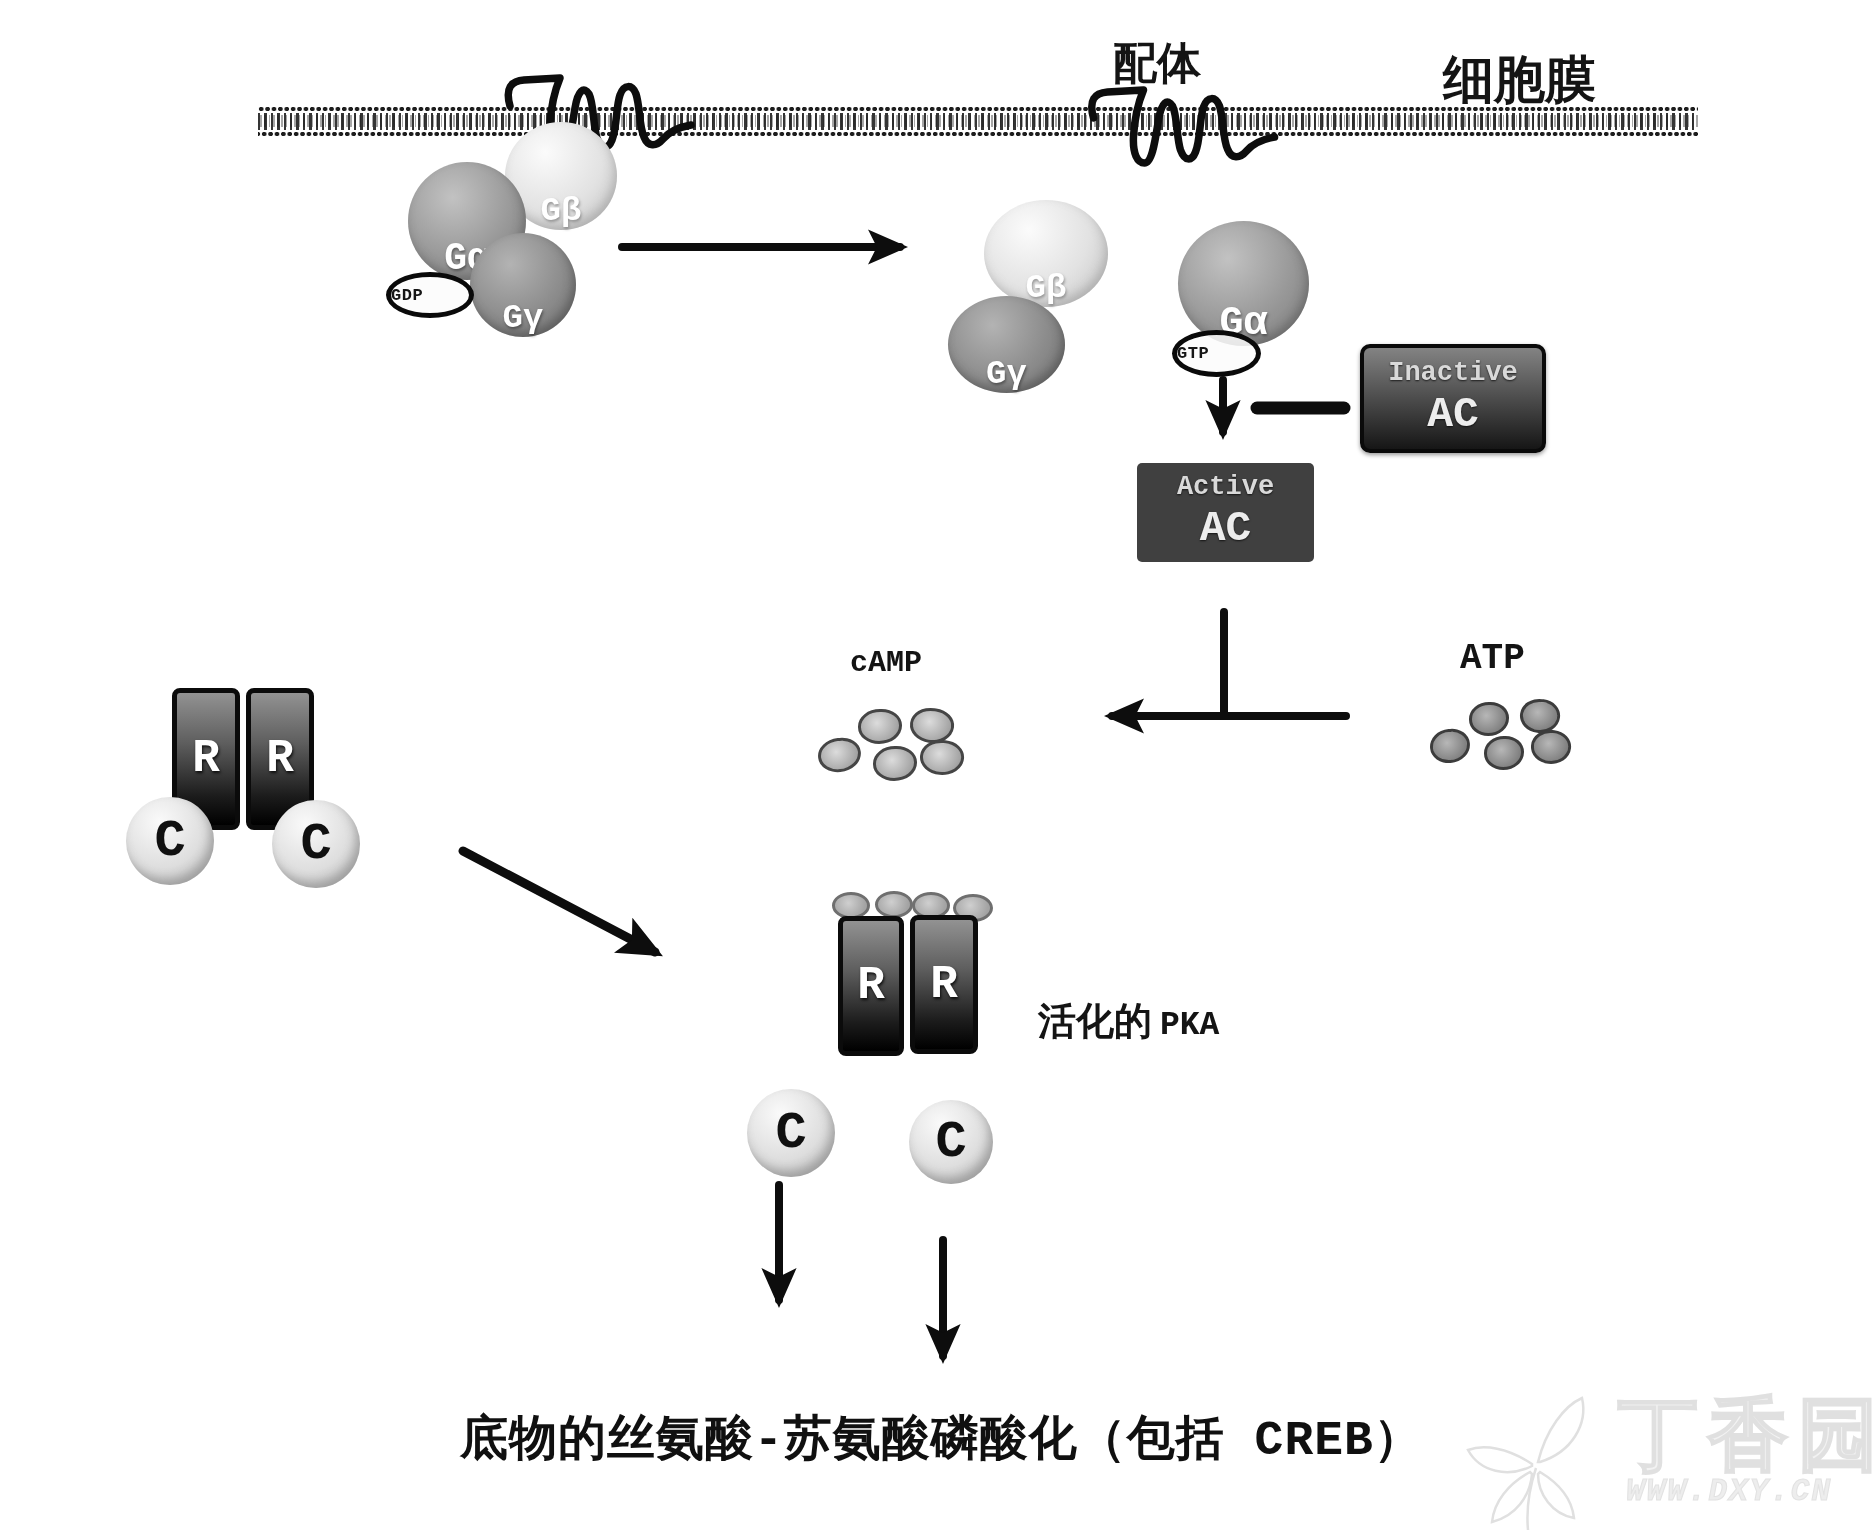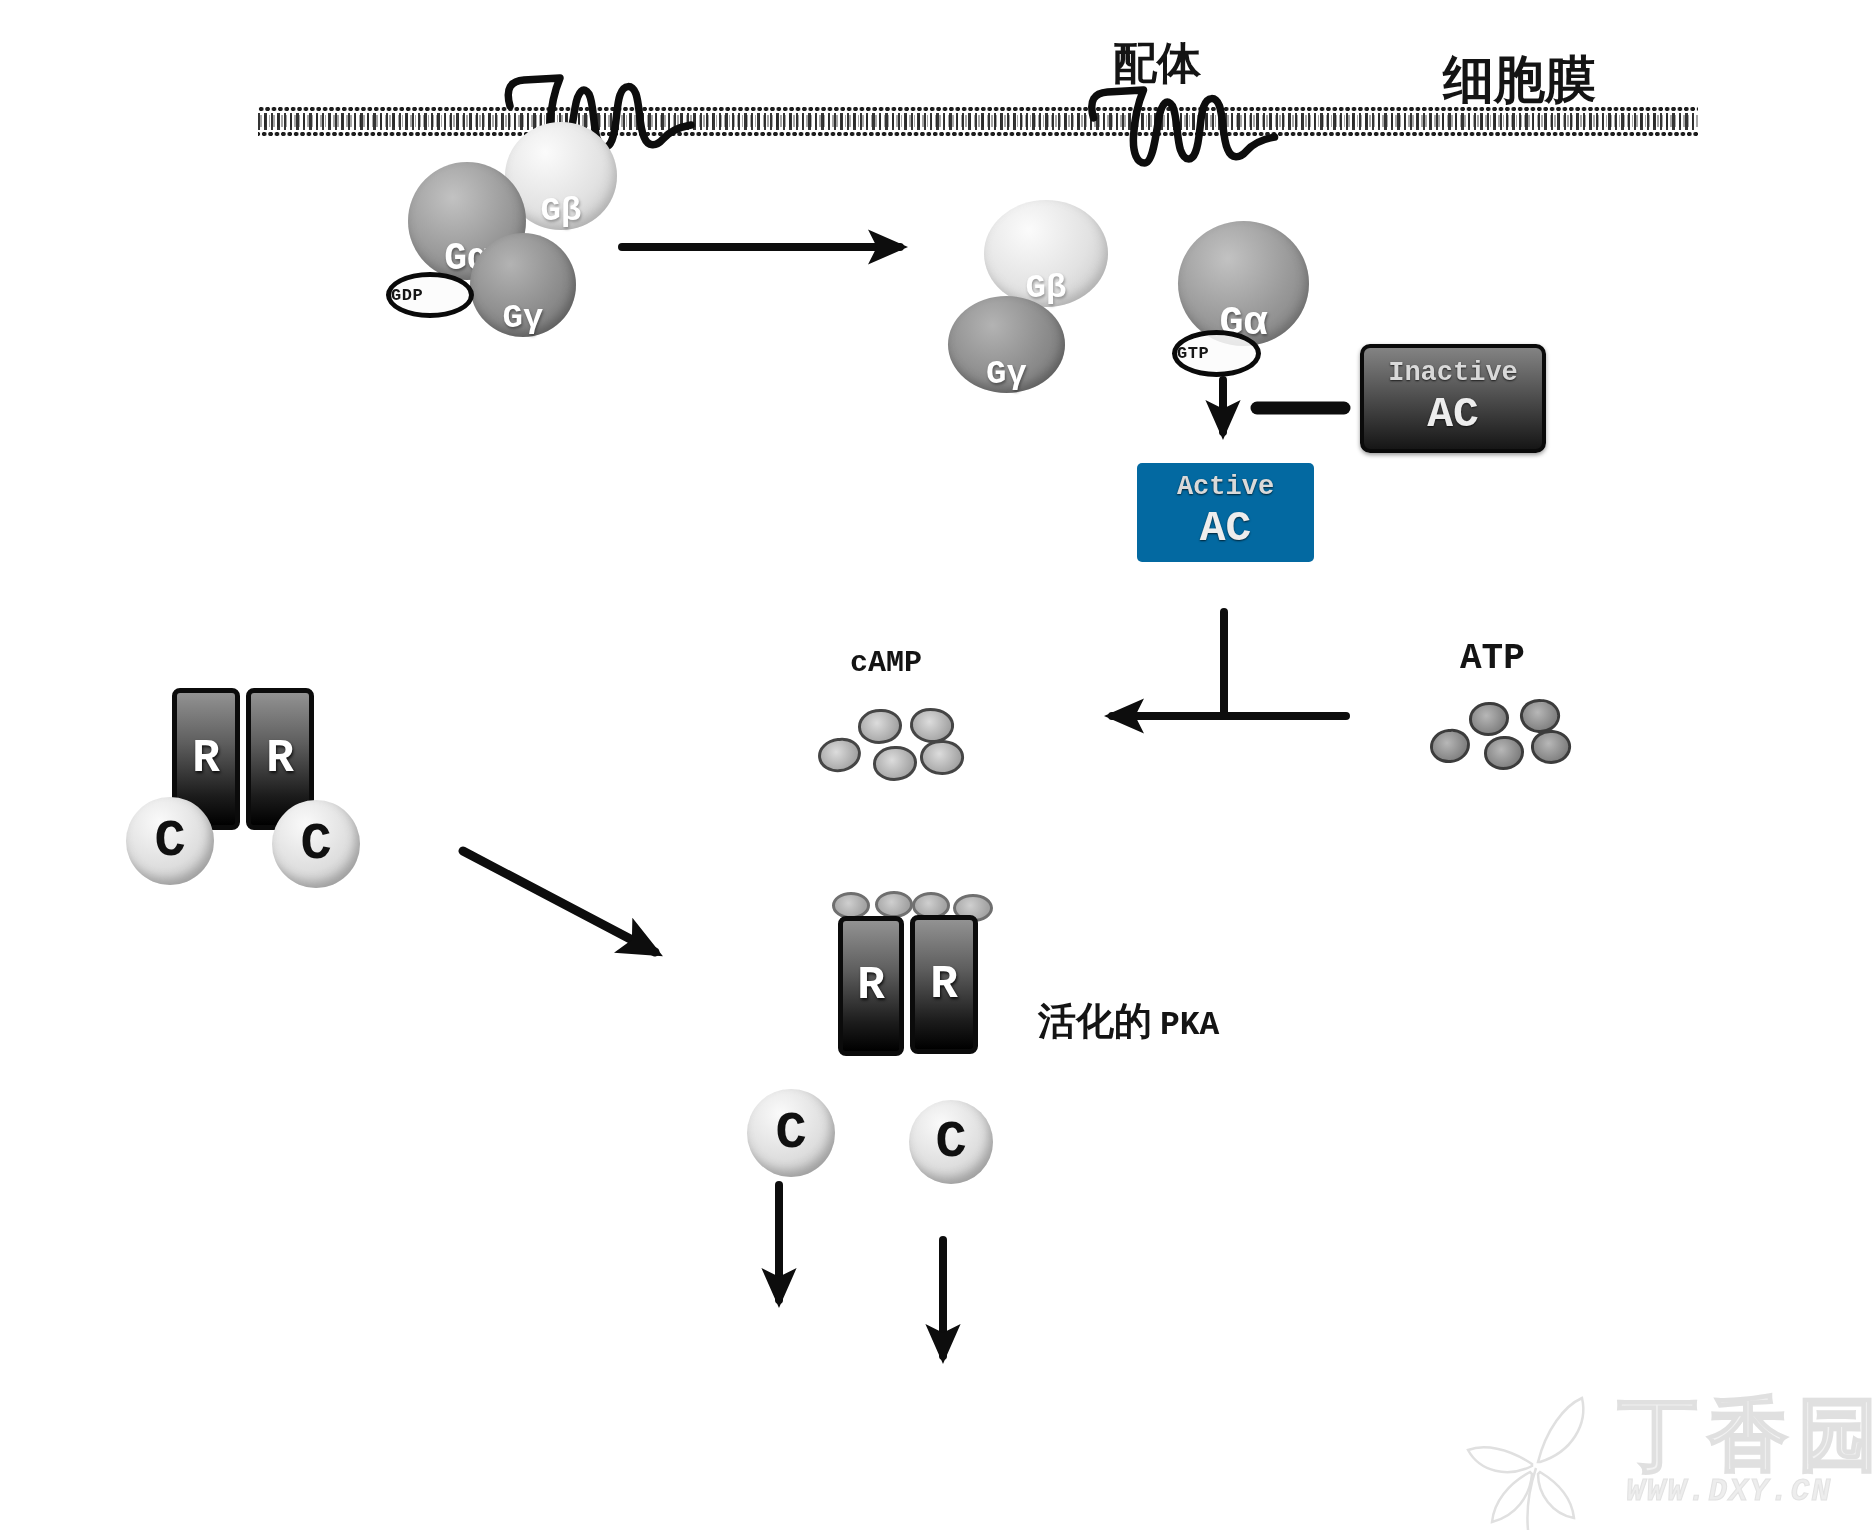--- a/index.html
+++ b/index.html
@@ -45,21 +45,21 @@
 
   
   .acbox{
     position:absolute;display:flex;flex-direction:column;align-items:center;justify-content:center;
     color:#e9e9e9;text-align:center;
   }
   .ac-inactive{
     background:linear-gradient(180deg,#838383 0%,#4a4a4a 52%,#161616 100%);
     border:4px solid #0a0a0a;border-radius:10px;box-shadow:0 2px 4px rgba(0,0,0,.4);
   }
-  .ac-active{background:#0369a1;border-radius:5px;align-items:center;}
+  .ac-active{background:#404040;border-radius:5px;align-items:center;}
   .ac-state{font-weight:bold;font-size:27px;color:#d9d9d9;text-shadow:0 1px 2px rgba(0,0,0,.7);}
   .ac-name{font-weight:bold;font-size:43px;color:#ededed;margin-top:2px;text-shadow:0 1px 2px rgba(0,0,0,.7);}
 
   
   .rbar{
     position:absolute;border:5px solid #0b0b0b;border-radius:8px;
     background:linear-gradient(180deg,#929292 0%,#5e5e5e 38%,#1c1c1c 78%,#000 100%);
     display:flex;align-items:center;justify-content:center;
     color:#fff;font-weight:bold;font-size:46px;
   }
@@ -215,20 +215,21 @@
     </defs>
     <path d="M622,247 L900,247" stroke="#0d0d0d" stroke-width="8" fill="none" stroke-linecap="round" marker-end="url(#ah)"></path>
     <path d="M1223,380 L1223,432" stroke="#0d0d0d" stroke-width="8" fill="none" stroke-linecap="round" marker-end="url(#ah)"></path>
     <path d="M1257,408 L1344,408" stroke="#0d0d0d" stroke-width="13" fill="none" stroke-linecap="round"></path>
     <path d="M1224,612 L1224,716 M1346,716 L1112,716" stroke="#0d0d0d" stroke-width="8" fill="none" stroke-linecap="round" marker-end="url(#ah)"></path>
     <path d="M463,851 L655,952" stroke="#0d0d0d" stroke-width="9" fill="none" stroke-linecap="round" marker-end="url(#ah)"></path>
     <path d="M779,1185 L779,1300" stroke="#0d0d0d" stroke-width="8" fill="none" stroke-linecap="round" marker-end="url(#ah)"></path>
     <path d="M943,1240 L943,1356" stroke="#0d0d0d" stroke-width="8" fill="none" stroke-linecap="round" marker-end="url(#ah)"></path>
   </svg>
 
+  <div class="bottom-text">底物的丝氨酸-苏氨酸磷酸化（包括 CREB）</div>
 
   <svg class="abs" style="left:1460px;top:1390px;" width="152" height="146" viewBox="0 0 152 146">
     <g fill="none" stroke="#e0e0e0" stroke-width="2.5">
       <path d="M78,72 C86,40 104,16 122,8 C128,34 112,62 80,72 Z"></path>
       <path d="M72,74 C48,58 24,54 8,60 C20,82 48,88 72,76 Z"></path>
       <path d="M70,82 C48,94 34,112 32,132 C56,126 70,106 72,84 Z"></path>
       <path d="M80,82 C100,94 112,110 114,128 C92,124 78,104 78,84 Z"></path>
       <path d="M76,78 C70,96 66,118 68,140"></path>
     </g>
   </svg>

